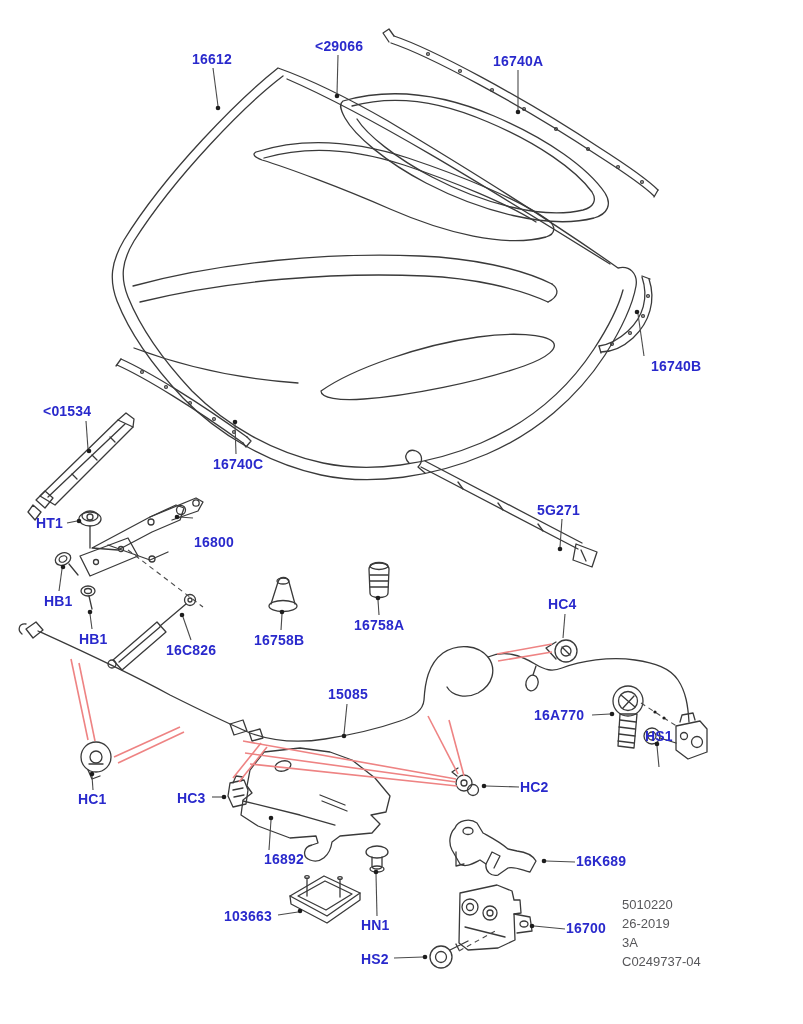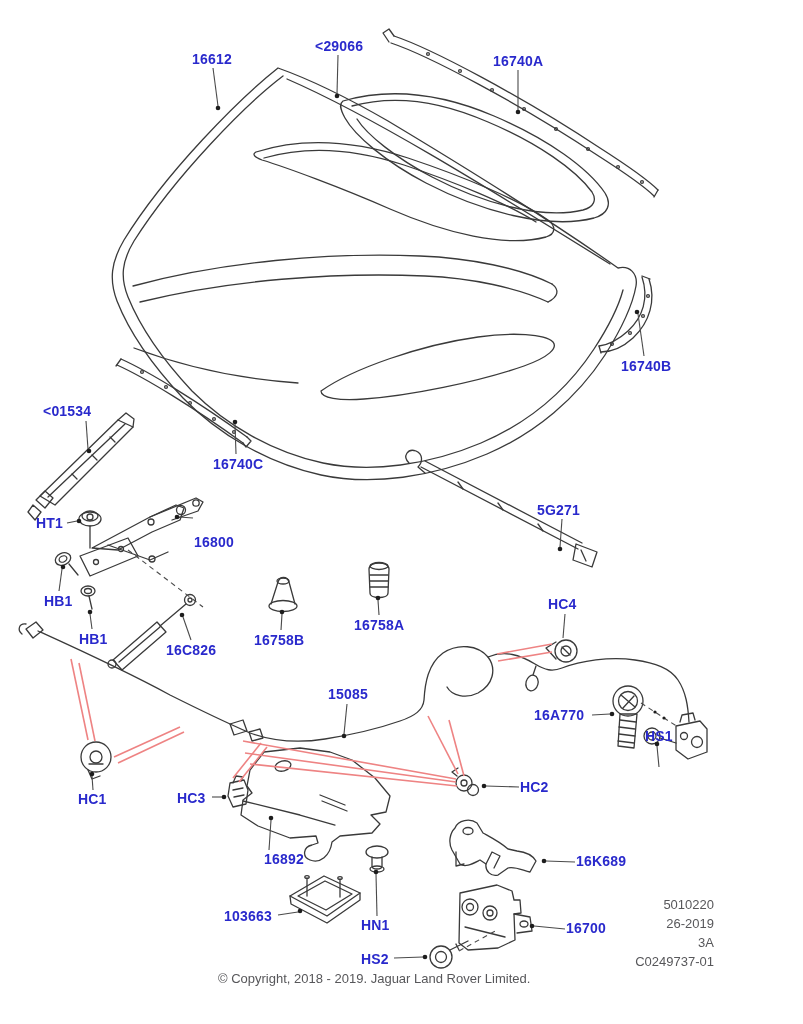--- a/index.html
+++ b/index.html
@@ -10,21 +10,21 @@
       fill:none;stroke:#3a3a3a;stroke-width:1.3;stroke-linecap:round;stroke-linejoin:round;}
   .fillw{fill:#ffffff;}
   .leaders line,.leaders path{stroke:#4a4a4a;stroke-width:1.1;}
   .dashed{stroke-dasharray:5 4;}
   .red line{stroke:#ee8383;stroke-width:1.6;}
   .dots circle{fill:#1d1d1d;stroke:none;}
   .tick{fill:#3a3a3a;stroke:none;}
   .plabel{position:absolute;color:#2929cc;font-size:14px;font-weight:bold;
           white-space:nowrap;letter-spacing:.2px;cursor:pointer;}
   .gray{position:absolute;color:#57575a;font-size:13px;white-space:nowrap;}
-  #revblock{position:absolute;left:622px;top:895px;width:92px;text-align:right;}
+  #revblock{position:absolute;left:622px;top:895px;width:92px;text-align:left;}
   #revblock div{color:#57575a;font-size:13px;line-height:19px;}
 </style>
 </head>
 <body>
 
 <div id="stage">
 
 <svg id="art" width="803" height="1024" viewBox="0 0 803 1024">
 
   <g class="art">
@@ -373,21 +373,21 @@
     <circle cx="544" cy="861" r="2.3"></circle>
         <circle cx="532" cy="926" r="2.3"></circle>
     <circle cx="655" cy="712" r="1.6"></circle>
         <circle cx="664" cy="718" r="1.6"></circle>
   </g>
 </svg>
 
   <span class="plabel" style="left:192px;top:51px">16612</span>
   <span class="plabel" style="left:315px;top:38px">&lt;29066</span>
   <span class="plabel" style="left:493px;top:53px">16740A</span>
-  <span class="plabel" style="left:621px;top:358px">16740B</span>
+  <span class="plabel" style="left:651px;top:358px">16740B</span>
   <span class="plabel" style="left:43px;top:403px">&lt;01534</span>
   <span class="plabel" style="left:213px;top:456px">16740C</span>
   <span class="plabel" style="left:36px;top:515px">HT1</span>
   <span class="plabel" style="left:194px;top:534px">16800</span>
   <span class="plabel" style="left:44px;top:593px">HB1</span>
   <span class="plabel" style="left:79px;top:631px">HB1</span>
   <span class="plabel" style="left:166px;top:642px">16C826</span>
   <span class="plabel" style="left:254px;top:632px">16758B</span>
   <span class="plabel" style="left:354px;top:617px">16758A</span>
   <span class="plabel" style="left:537px;top:502px">5G271</span>
@@ -402,18 +402,17 @@
   <span class="plabel" style="left:224px;top:908px">103663</span>
   <span class="plabel" style="left:361px;top:917px">HN1</span>
   <span class="plabel" style="left:361px;top:951px">HS2</span>
   <span class="plabel" style="left:576px;top:853px">16K689</span>
   <span class="plabel" style="left:566px;top:920px">16700</span>
 
   <div id="revblock">
     <div>5010220</div>
     <div>26-2019</div>
     <div>3A</div>
-    <div>C0249737-01</div>
+    <div>C0249737-04</div>
   </div>
 
-  <span class="gray" style="left:218px;top:971px">© Copyright, 2018 - 2019. Jaguar Land Rover Limited.</span>
 
 </div>
 
 </body></html>

